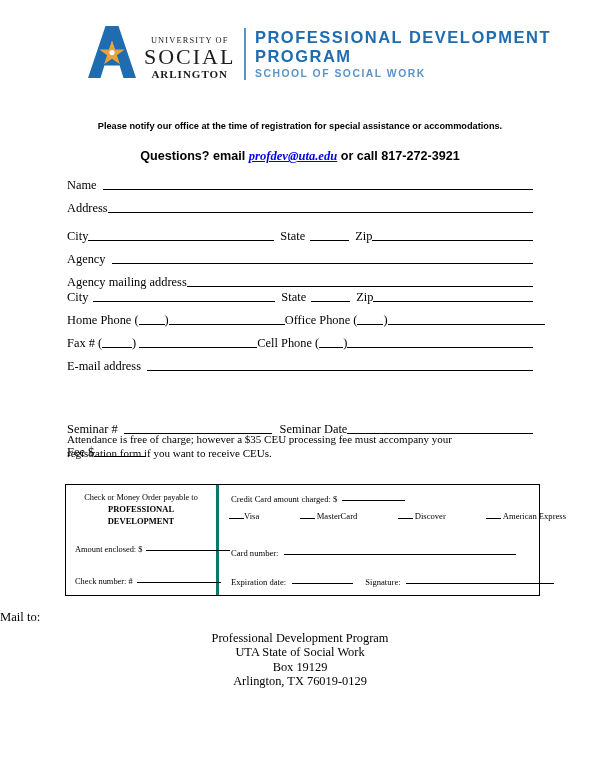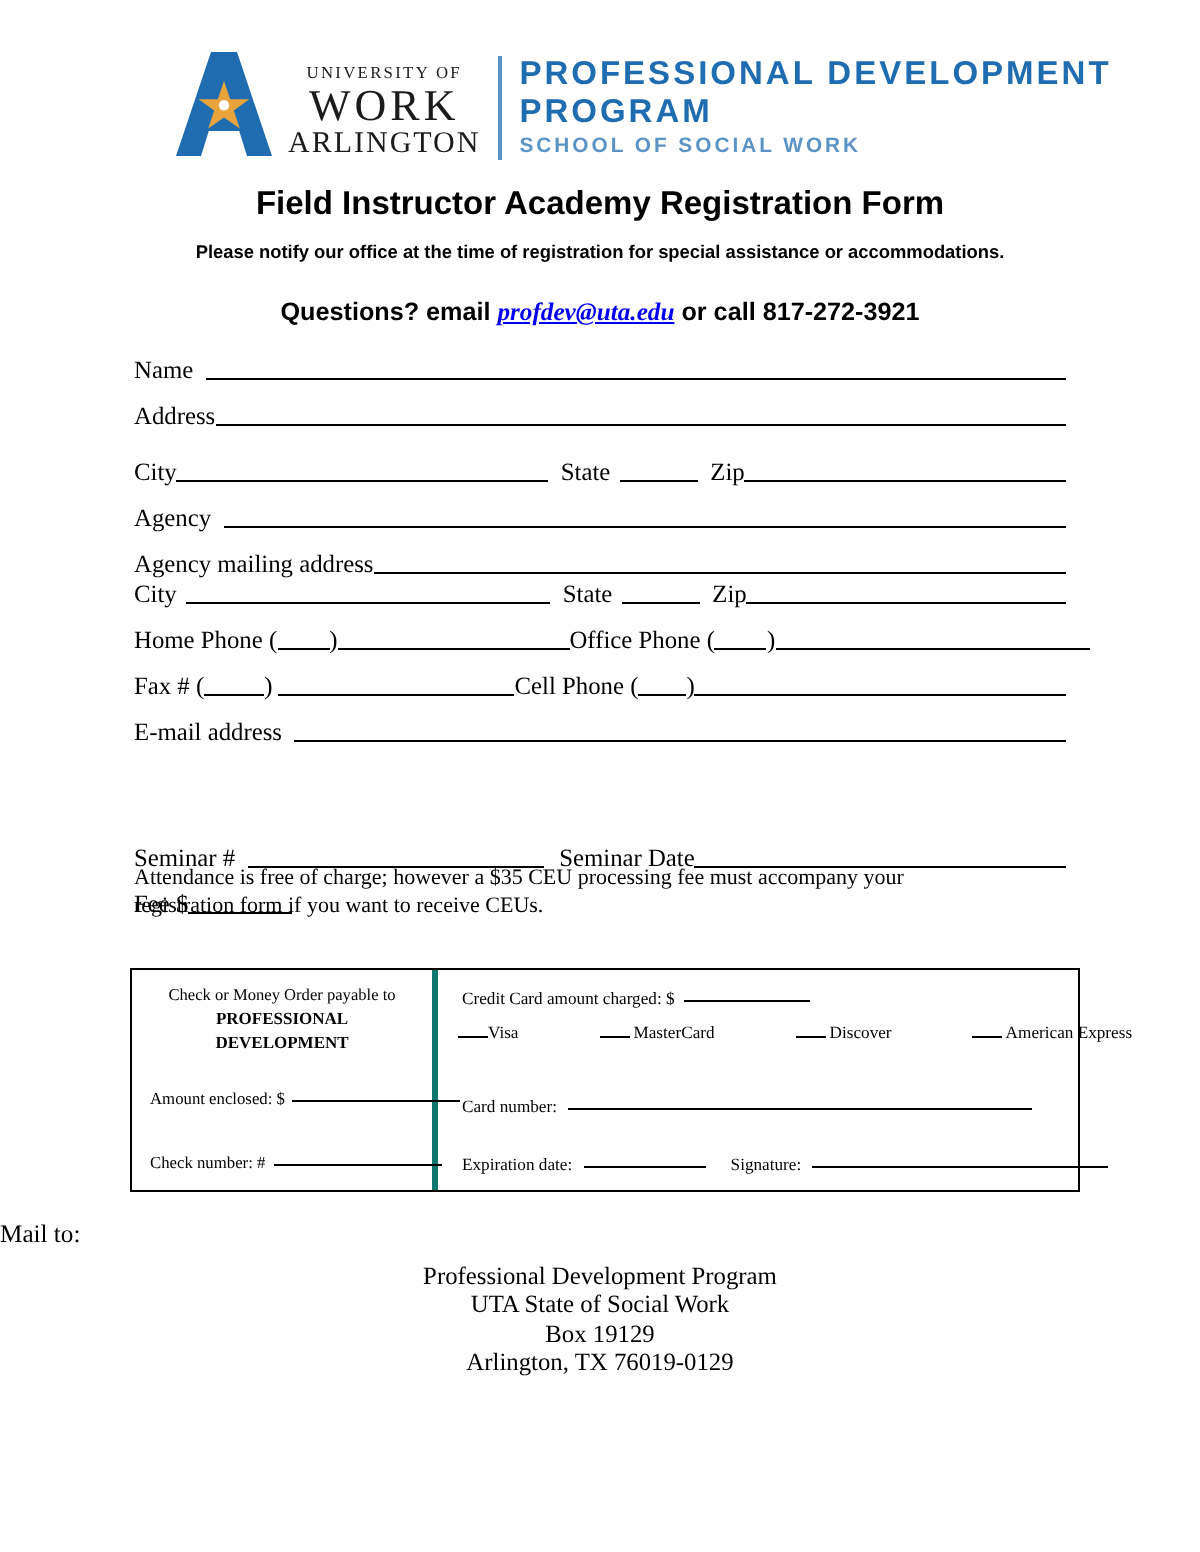--- a/index.html
+++ b/index.html
@@ -57,23 +57,23 @@
   }
   .uta-texas {
     font-family: "Liberation Serif", serif;
     font-size: 22px;
     letter-spacing: 2.0px;
     font-weight: 400;
     margin: 1px 0 1px 0;
   }
   .uta-arlington {
     font-family: "Liberation Serif", serif;
-    font-size: 15px;
+    font-size: 11px;
     letter-spacing: 1.0px;
-    font-weight: 400;
+    font-weight: 700;
   }
 
   .logo-divider {
     width: 1.5px;
     height: 52px;
     background: #5b93c6;
     margin: 0 9px 0 0;
     flex: 0 0 auto;
   }
 
@@ -263,34 +263,33 @@
       <svg width="52" height="56" viewBox="0 0 52 56" xmlns="http://www.w3.org/2000/svg">
         <path d="M19.5 2 L32.5 2 L50 54 L37.5 54 L33.6 41.5 L18.4 41.5 L14.5 54 L2 54 Z" fill="#1f6cb0"></path>
         <path d="M21.6 31.5 L30.4 31.5 L26 17.5 Z" fill="#ffffff"></path>
         <polygon fill="#e8a33d" points="26,16.5 29.1,25.6 38.7,25.6 30.9,31.2 33.9,40.3 26,34.7 18.1,40.3 21.1,31.2 13.3,25.6 22.9,25.6"></polygon>
         <circle cx="26" cy="28.6" r="2.6" fill="#ffffff"></circle>
       </svg>
     </div>
 
     <div class="uta-wordmark">
       <div class="uta-univ">UNIVERSITY OF</div>
-      <div class="uta-texas">WORK</div>
+      <div class="uta-texas">SOCIAL</div>
       <div class="uta-arlington">ARLINGTON</div>
     </div>
 
     <div class="logo-divider"></div>
 
     <div class="pdp-block">
       <div class="pdp-line1">PROFESSIONAL DEVELOPMENT</div>
       <div class="pdp-line2">PROGRAM</div>
       <div class="pdp-line3">SCHOOL OF SOCIAL WORK</div>
     </div>
   </div>
 
-  <div class="doc-title">Field Instructor Academy Registration Form</div>
   <div class="notice">Please notify our office at the time of registration for special assistance or accommodations.</div>
   <div class="questions">
     <span>Questions? email </span><a class="email" href="#">profdev@uta.edu</a><span> or call 817-272-3921</span>
   </div>
 
   <div class="fields">
 
     <div class="frow" style="margin-bottom:8px;">
       <span class="lbl">Name</span>
       <span class="rule" style="flex:1 1 auto; margin-left:6px;"></span>

